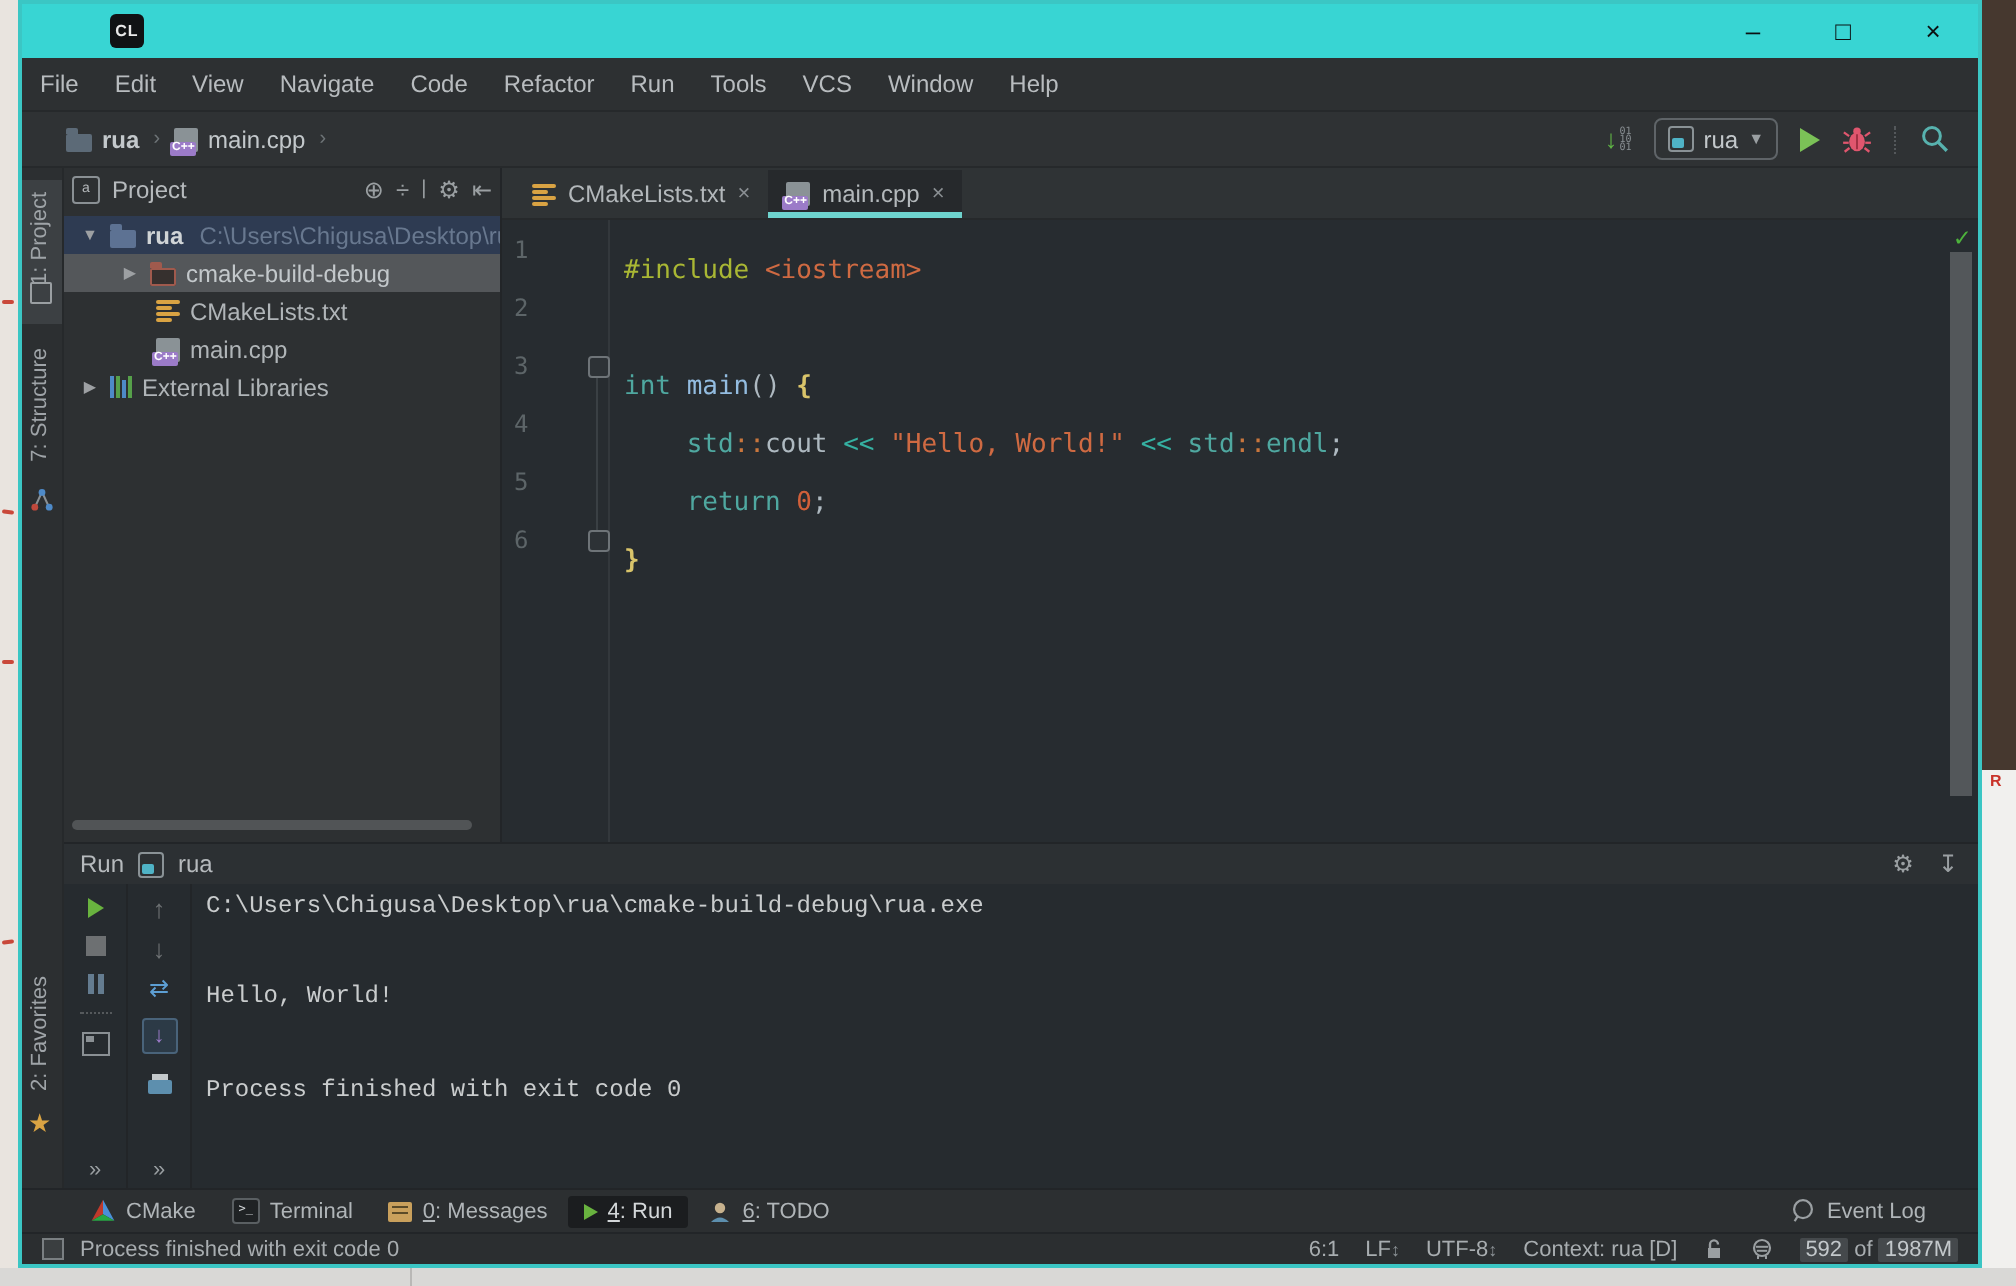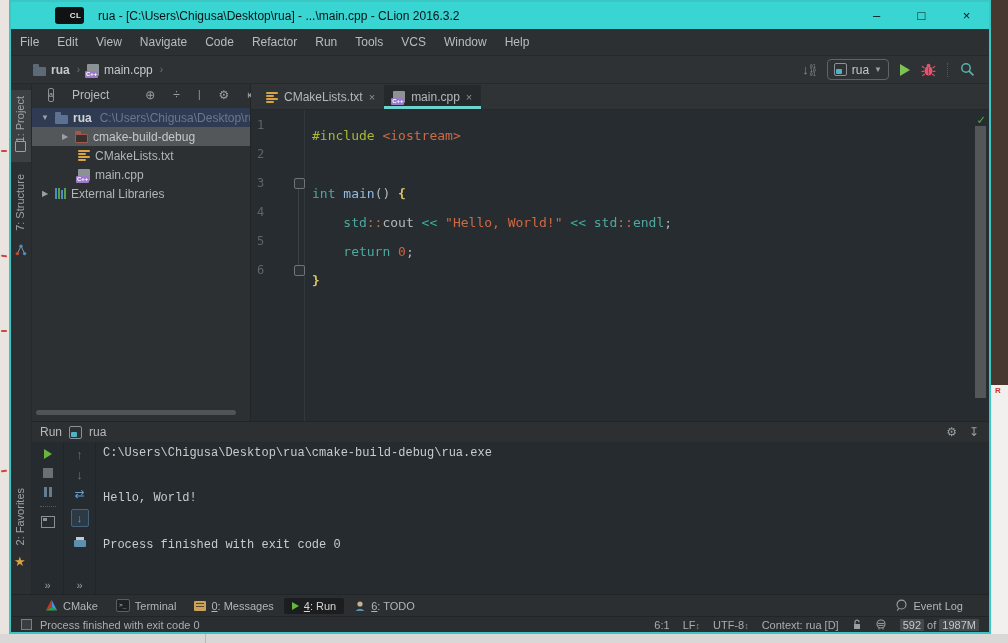--- a/index.html
+++ b/index.html
@@ -10,21 +10,21 @@
   .bg-right-top{position:absolute;left:991px;top:0;width:17px;height:385px;background:#46382f;}
   .bg-right-bottom{position:absolute;left:991px;top:385px;width:17px;height:258px;background:#f1f0ee;}
   .bg-right-label{position:absolute;left:995px;top:386px;font-size:8px;color:#c9332a;font-weight:bold;}
   .bg-bottom{position:absolute;left:0;top:634px;width:1008px;height:9px;background:#d9d8d6;}
   .bg-bottom::after{content:"";position:absolute;left:205px;top:0;bottom:0;width:1px;background:#b9b8b6;}
 
   
   .window{position:absolute;left:9px;top:0;width:982px;height:634px;box-sizing:border-box;border:2px solid #3bc6c4;display:flex;flex-direction:column;background:#2b2e30;color:#b0b5b8;font-size:12px;}
 
   .titlebar{height:27px;background:#38d5d3;display:flex;align-items:center;color:#0c1112;flex:none;}
-  .cl-logo{width:17px;height:17px;margin-left:44px;background:#101214;border-radius:3px;color:#e8e8e8;font-size:8px;font-weight:bold;display:flex;align-items:center;justify-content:center;letter-spacing:0.5px;padding-left:12px;}
+  .cl-logo{width:17px;height:17px;margin-left:44px;background:#101214;border-radius:3px;color:#e8e8e8;font-size:8px;font-weight:bold;display:flex;align-items:center;justify-content:center;letter-spacing:0.5px;}
   .title-text{margin-left:14px;font-size:12px;}
   .win-controls{margin-left:auto;display:flex;align-items:center;gap:0;}
   .win-controls span{width:45px;text-align:center;font-size:13px;cursor:default;}
 
   .menubar{height:26px;background:#2d3032;border-bottom:1px solid #26292b;display:flex;align-items:center;flex:none;color:#b8bcbf;}
   .menubar span{padding:0 9px;}
 
   .navbar{height:27px;background:#2f3234;border-bottom:1px solid #26292b;display:flex;align-items:center;flex:none;}
   .crumb{display:flex;align-items:center;gap:5px;margin-left:22px;color:#c3c8cb;}
   .crumb .sep{color:#6e7477;font-size:10px;margin:0 2px;}
@@ -43,21 +43,21 @@
   .vlabel{position:absolute;left:3px;writing-mode:vertical-rl;transform:rotate(180deg);font-size:11px;color:#9fa4a8;white-space:nowrap;}
   .stripe-ico{position:absolute;left:4px;}
   .pin-ico{width:9px;height:9px;border:1px solid #9a9fa2;border-radius:1px;background:#3c4043;}
   .star{color:#d9a343;font-size:13px;left:3px;}
 
   .colright{flex:1;display:flex;flex-direction:column;min-width:0;}
   .mainupper{flex:1;display:flex;min-height:0;}
 
   
   .projpanel{width:218px;background:#2d3032;border-right:1px solid #222528;position:relative;flex:none;display:flex;flex-direction:column;}
-  .projhead{height:21px;display:flex;align-items:center;padding:0 16px;gap:18px;color:#b6babd;flex:none;}
+  .projhead{height:21px;display:flex;align-items:center;padding:0 4px;gap:6px;color:#b6babd;flex:none;}
   .projhead .ph-ico{width:12px;height:12px;border:1px solid #8a9094;border-radius:2px;font-size:7px;color:#b6babd;display:flex;align-items:center;justify-content:center;}
   .projhead .spacer{flex:1;}
   .hicon{color:#9a9fa2;font-size:12px;line-height:12px;}
   .hicon.small{font-size:10px;}
   .tree{padding-top:3px;}
   .trow{height:19px;display:flex;align-items:center;gap:5px;white-space:nowrap;overflow:hidden;}
   .trow .tw{font-size:8px;color:#9da0a3;width:10px;text-align:center;flex:none;}
   .trow.sel-blue{background:#2e3b52;}
   .trow.sel-gray{background:#54575a;}
   .tpath{color:#68788f;margin-left:3px;}
@@ -153,21 +153,20 @@
   </div>
   <div class="bg-right-top"></div>
   <div class="bg-right-bottom"></div>
   <div class="bg-right-label">R</div>
   <div class="bg-bottom"></div>
 
   <div class="window">
 
     <div class="titlebar">
       <div class="cl-logo">CL</div>
-      <div class="title-text">rua - [C:\Users\Chigusa\Desktop\rua] - ...\main.cpp - CLion 2016.3.2</div>
       <div class="win-controls">
         <span>–</span>
         <span>□</span>
         <span>×</span>
       </div>
     </div>
 
     <div class="menubar">
       <span>File</span>
       <span>Edit</span>

